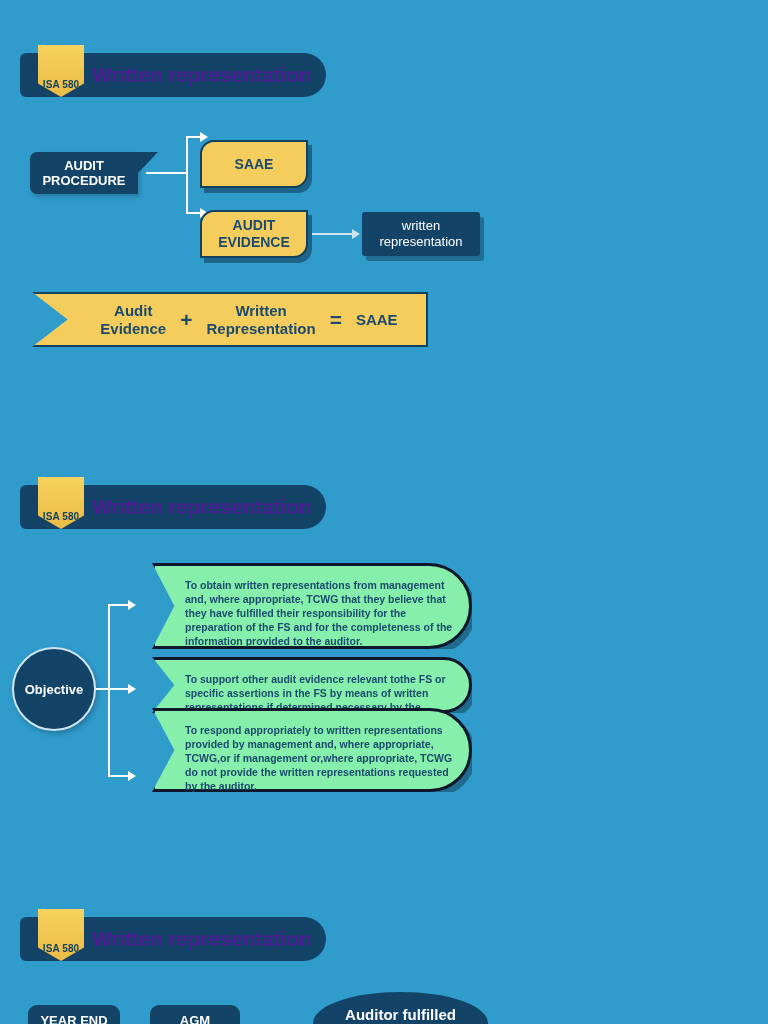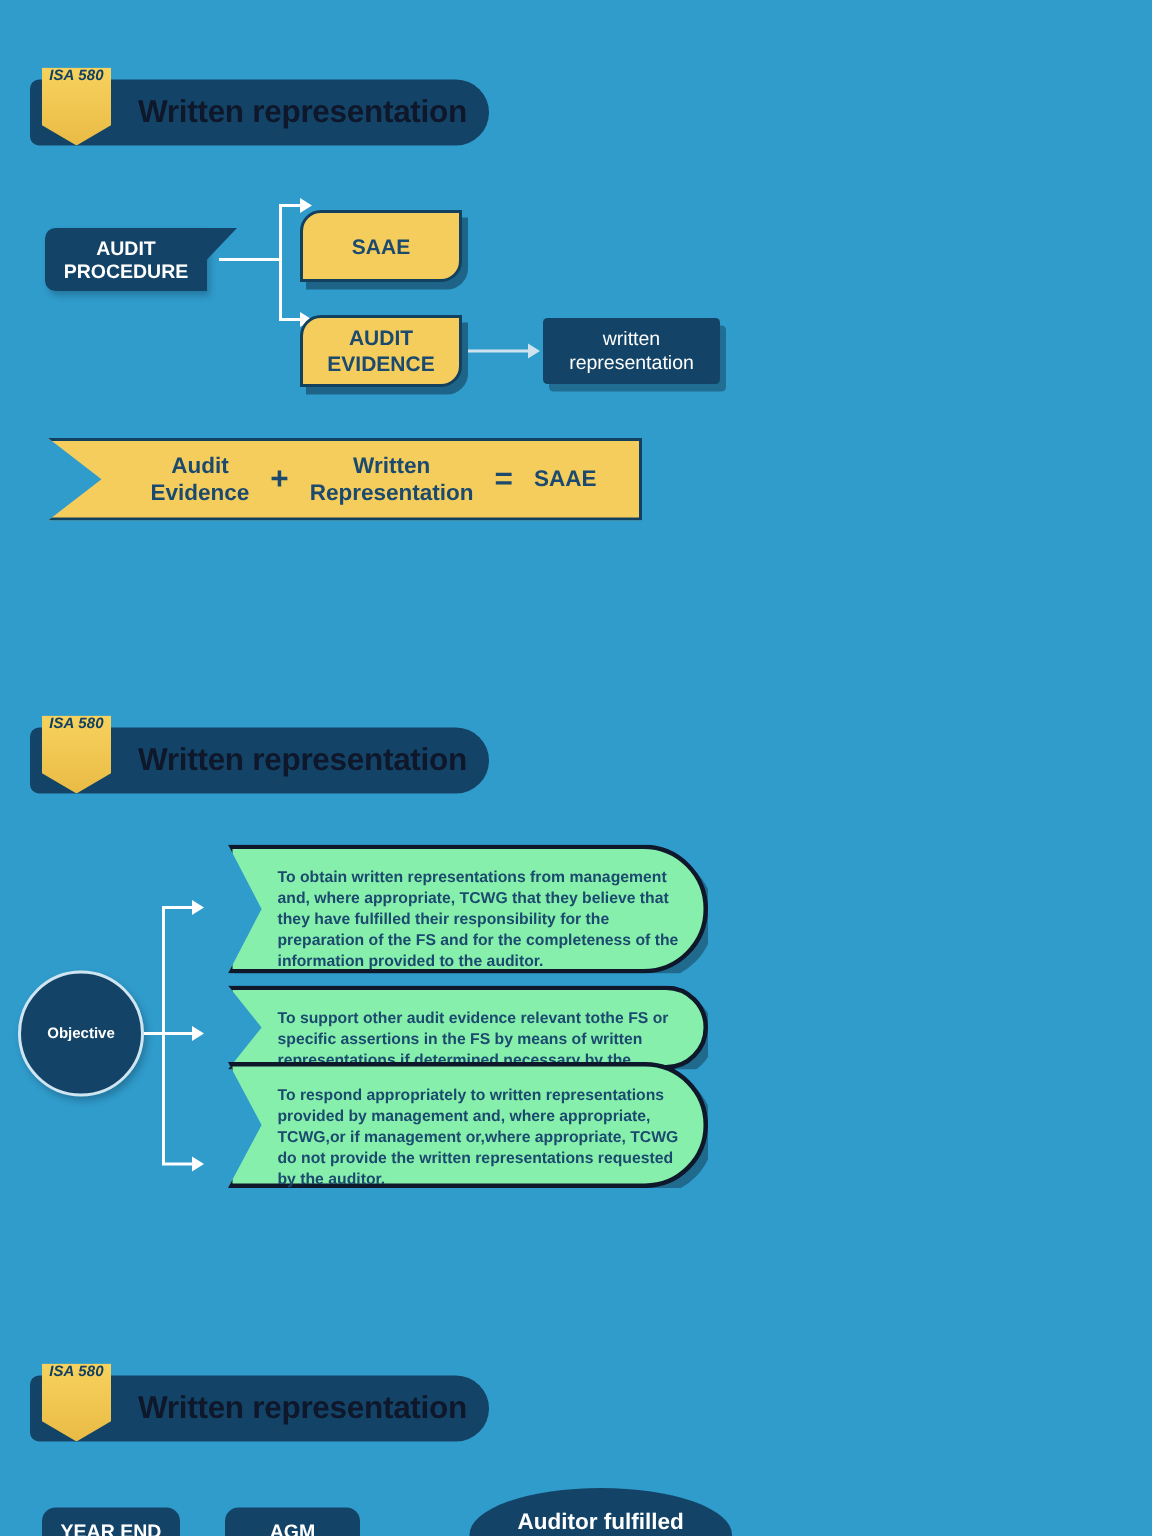--- a/index.html
+++ b/index.html
@@ -12,34 +12,34 @@
   .page { position: relative; width: 768px; height: 1024px; }
 
   
   .hdr { position: absolute; height: 44px; display: flex; align-items: center; }
   .hdr-bar {
     position: absolute; left: 0; top: 0; height: 44px;
     background: #134468;
     border-radius: 6px 22px 22px 6px;
   }
   .hdr-badge {
-    position: absolute; left: 8px; top: -8px;
+    position: absolute; left: 18px; top: -8px;
     width: 46px; height: 52px;
     background: linear-gradient(#f7d25e, #e9bb45);
     clip-path: polygon(0 0, 100% 0, 100% 74%, 50% 100%, 0 74%);
-    display: flex; align-items: flex-start; justify-content: center; font-style: italic;
+    display: flex; align-items: flex-end; justify-content: center;
   }
   .hdr-badge span {
     font-size: 10px; font-weight: bold; color: #12405f;
     letter-spacing: .1px; margin-bottom: 7px; white-space: nowrap;
   }
   .hdr-title {
     position: absolute; left: 72px; top: 0; height: 44px;
     display: flex; align-items: center;
-    color: #0f172a; font-size: 21px; font-weight: bold; letter-spacing: -.2px;
+    color: #4c1d95; font-size: 21px; font-weight: bold; letter-spacing: -.2px;
     white-space: nowrap;
   }
 
   
   .navy-ribbon {
     position: absolute;
     background: #134468;
     border-radius: 7px 0 0 7px;
     color: #fff; font-weight: bold; font-size: 13px;
     display: flex; align-items: center; justify-content: center;
@@ -106,21 +106,21 @@
   }
   .eq-term { font-size: 15px; text-align: center; line-height: 1.15; }
   .eq-op { font-size: 21px; }
 
   
   .circle {
     position: absolute;
     border-radius: 50%;
     background: #134468;
     border: 2px solid #cfe6f2;
-    color: #fff; font-weight: bold; font-size: 10px;
+    color: #fff; font-weight: bold; font-size: 13px;
     display: flex; align-items: center; justify-content: center;
     box-shadow: 2px 3px 5px rgba(10,40,60,.3);
   }
   .objbox {
     position: absolute;
     background: #86efac;
     border: 3px solid #0f172a;
     border-radius: 0 60px 60px 0;
     clip-path: polygon(0 0, 100% 0, 100% 100%, 0 100%, 7% 50%);
     box-shadow: 4px 5px 0 rgba(15,55,80,.5);

